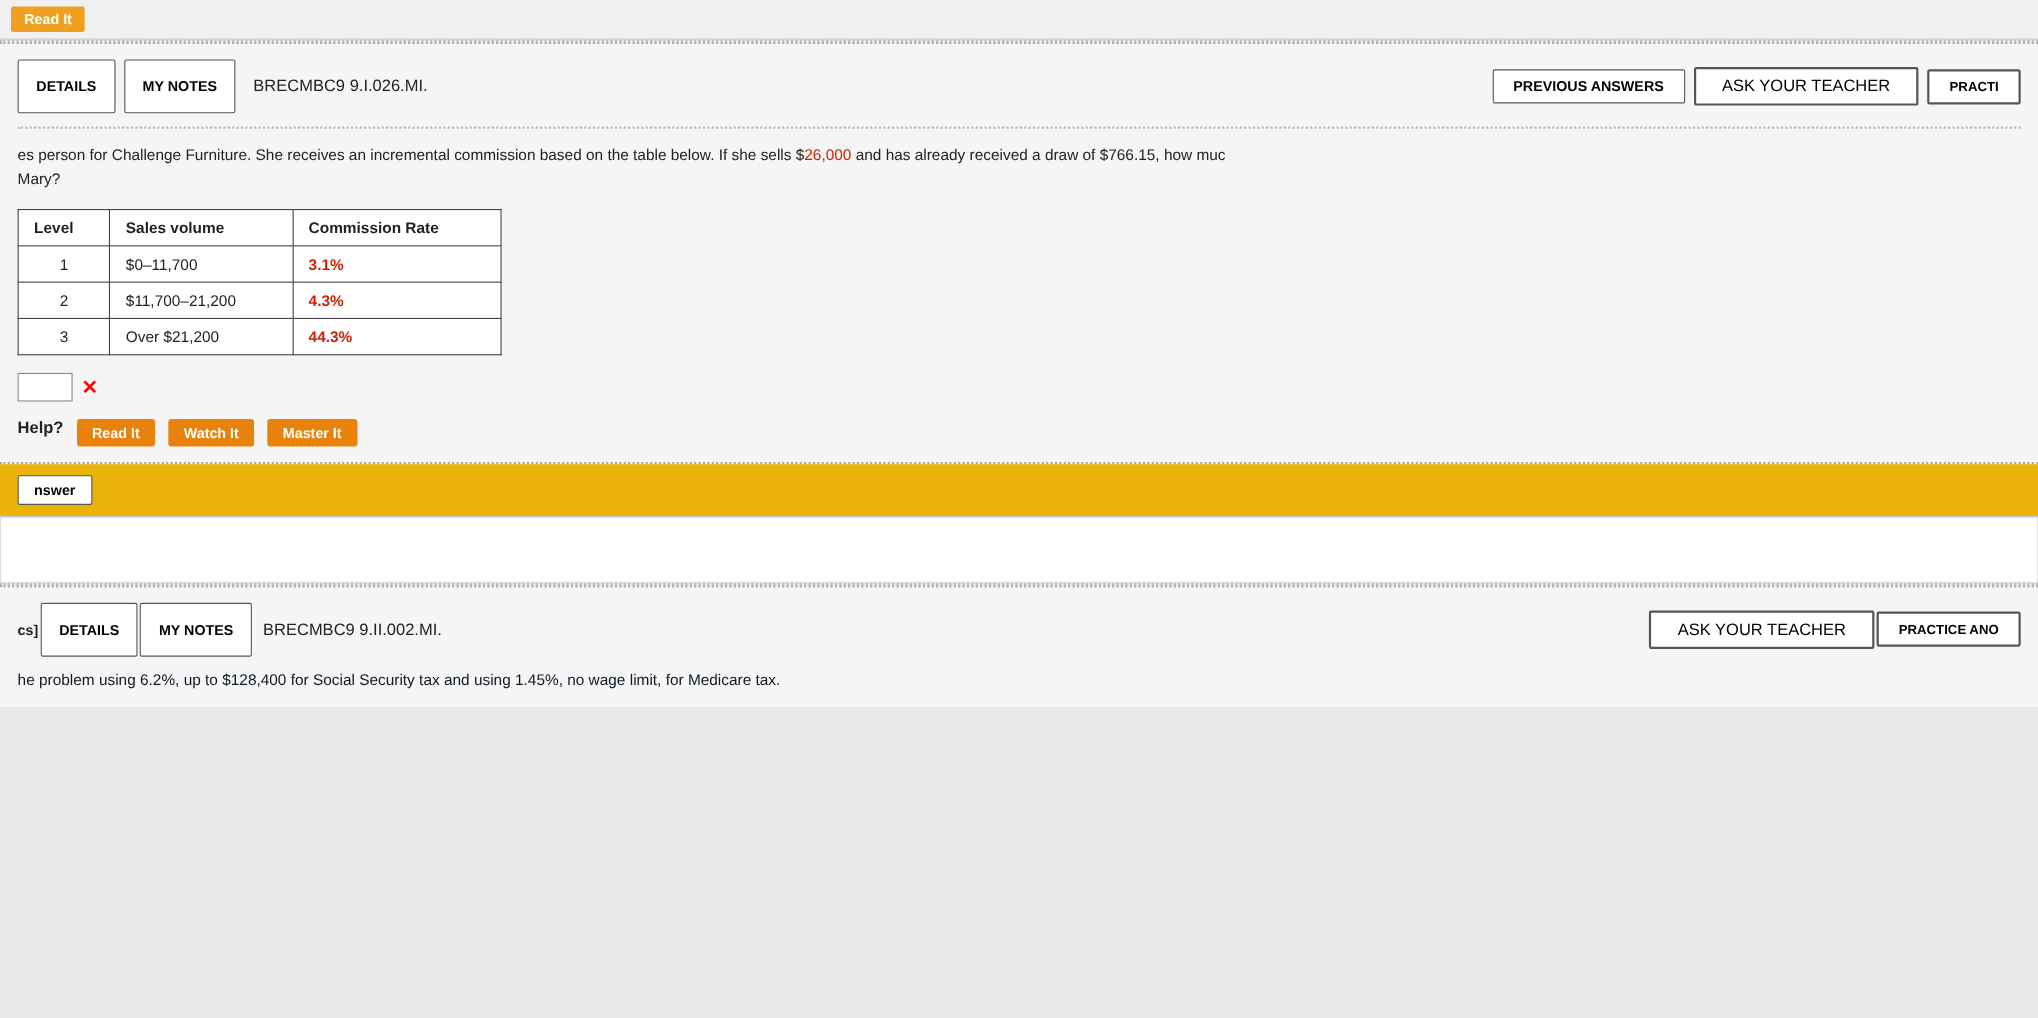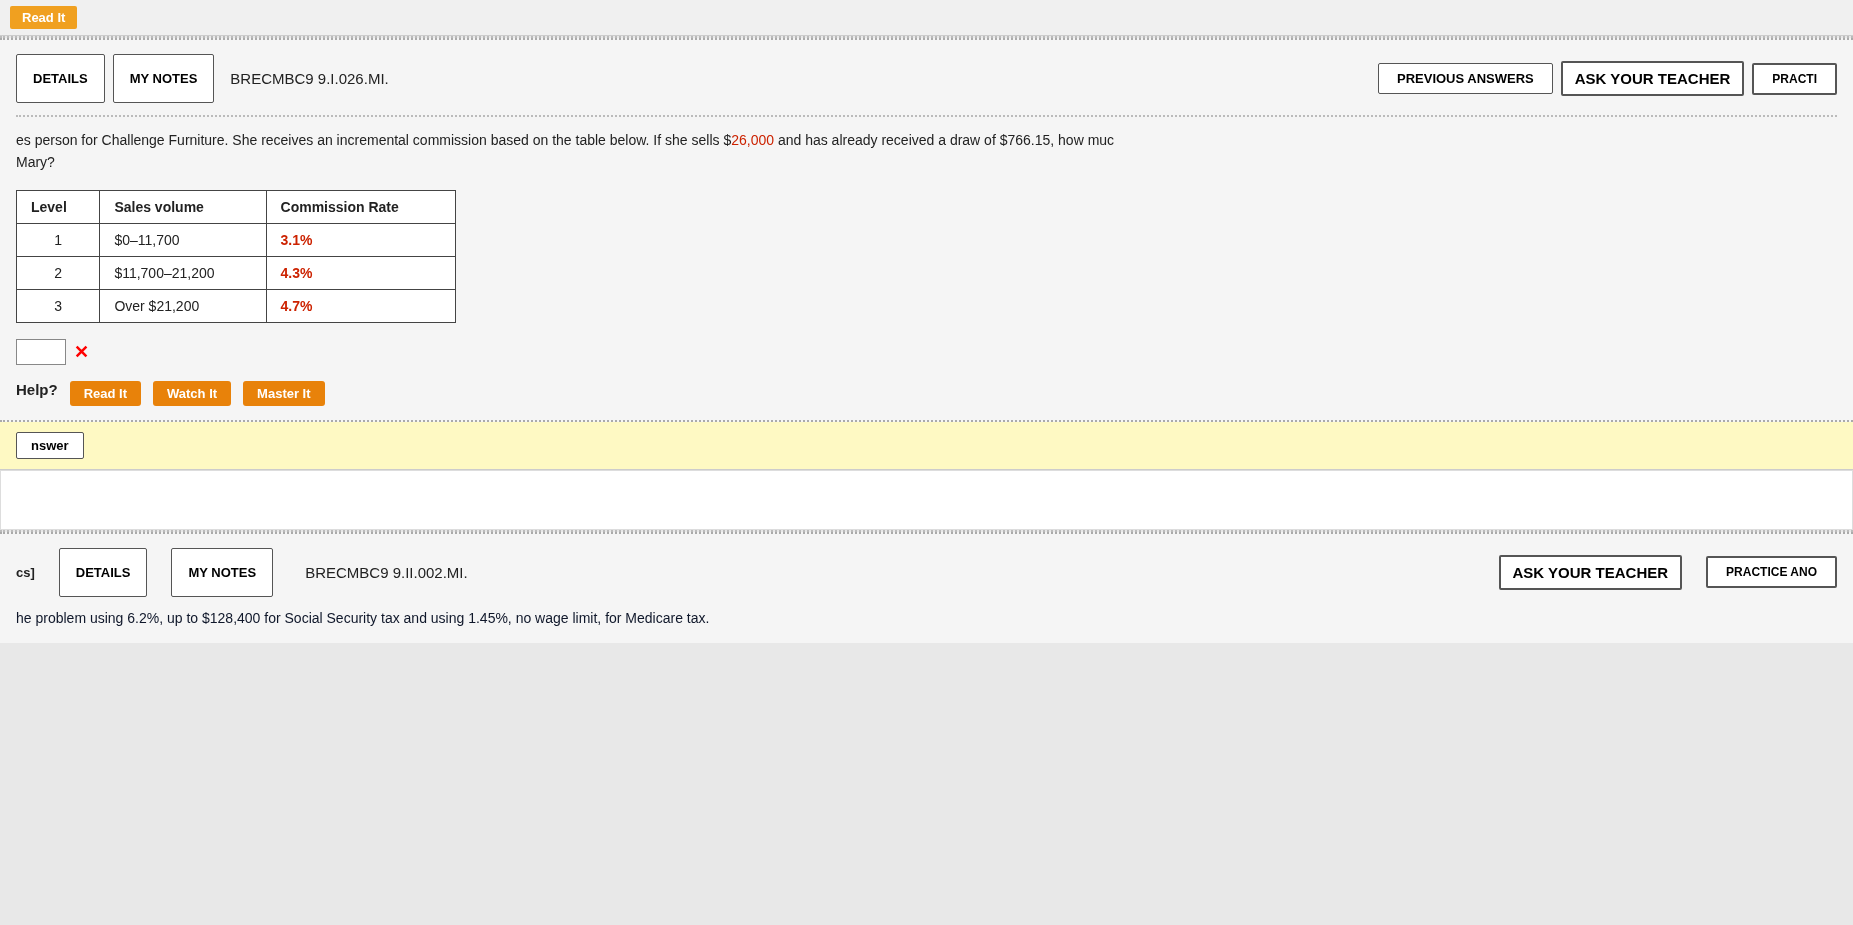--- a/index.html
+++ b/index.html
@@ -65,23 +65,23 @@
       padding: 7px 18px;
       font-size: 13px;
       font-weight: bold;
       cursor: pointer;
       border-radius: 2px;
     }
 
     .btn-ask-teacher {
       background: white;
       border: 2px solid #555;
-      padding: 7px 12px;
+      padding: 7px 24px;
       font-size: 15px;
-      font-weight: bold;
+      font-weight: normal;
       cursor: pointer;
       border-radius: 2px;
     }
 
     .btn-practi {
       background: white;
       border: 2px solid #555;
       padding: 7px 18px;
       font-size: 12px;
       font-weight: bold;
@@ -168,21 +168,21 @@
       color: white;
       border: none;
       padding: 5px 14px;
       font-size: 13px;
       font-weight: bold;
       cursor: pointer;
       border-radius: 3px;
     }
 
     .nswer-section {
-      background: #fef9c3;
+      background: #eab308;
       padding: 10px 16px;
       border-bottom: 1px solid #ccc;
     }
 
     .nswer-btn {
       background: white;
       border: 1.5px solid #555;
       padding: 5px 14px;
       font-size: 13px;
       font-weight: bold;
@@ -192,21 +192,21 @@
 
     .bottom-section {
       background: #f5f5f5;
       border-top: 2px dotted #aaa;
       padding: 14px 16px;
     }
 
     .bottom-header {
       display: flex;
       align-items: center;
-      gap: 24px;
+      gap: 2px;
       margin-bottom: 10px;
     }
 
     .bottom-text {
       font-size: 14px;
       line-height: 1.6;
       color: #0f172a;
     }
 
     .divider-dotted {
@@ -265,21 +265,21 @@
           <td class="rate-cell">3.1%</td>
         </tr>
         <tr>
           <td>2</td>
           <td>$11,700–21,200</td>
           <td class="rate-cell">4.3%</td>
         </tr>
         <tr>
           <td>3</td>
           <td>Over $21,200</td>
-          <td class="rate-cell">4.7%</td>
+          <td class="rate-cell">44.3%</td>
         </tr>
       </tbody>
   </table>
 
   <div class="answer-row">
     <input class="answer-input" type="text" style="">
     <span class="x-mark">✕</span>
   </div>
 
   <div class="help-row">

